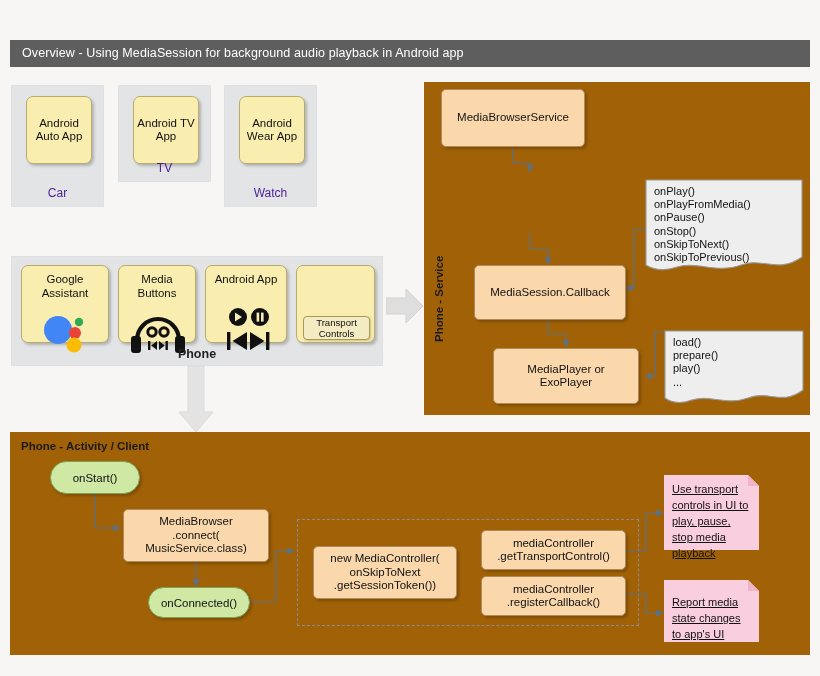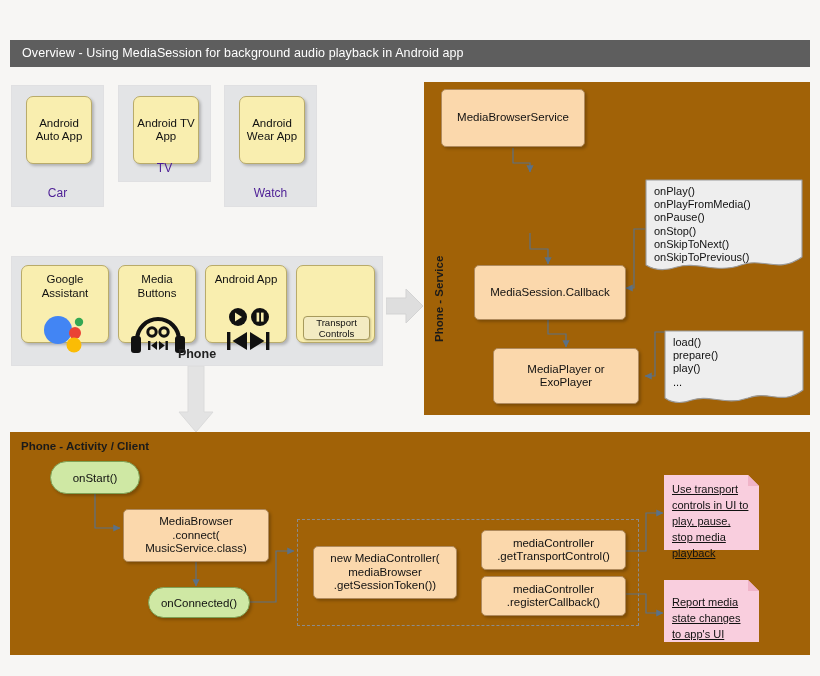--- a/index.html
+++ b/index.html
@@ -299,21 +299,21 @@
 
   <div class="abs gbox" style="left:50px;top:461px;width:90px;height:33px;">onStart()</div>
 
   <div class="abs obox" style="left:123px;top:509px;width:146px;height:53px;white-space:pre-line;">MediaBrowser
 .connect(
 MusicService.class)</div>
 
   <div class="abs gbox" style="left:148px;top:587px;width:102px;height:31px;">onConnected()</div>
 
   <div class="abs obox" style="left:313px;top:546px;width:144px;height:53px;white-space:pre-line;">new MediaController(
-mediaBrowser
+onSkipToNext
 .getSessionToken())</div>
 
   <div class="abs obox" style="left:481px;top:530px;width:145px;height:40px;white-space:pre-line;">mediaController
 .getTransportControl()</div>
 
   <div class="abs obox" style="left:481px;top:576px;width:145px;height:40px;white-space:pre-line;">mediaController
 .registerCallback()</div>
 
   <div class="pnote" style="left:664px;top:475px;width:96px;height:75px;">
     <svg width="96" height="75" viewBox="0 0 96 75">

